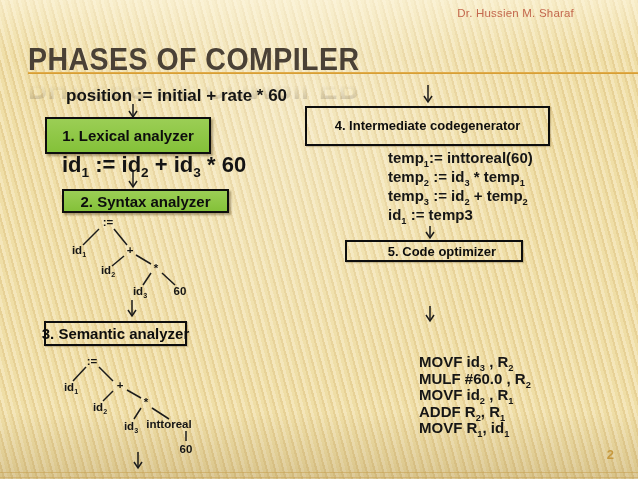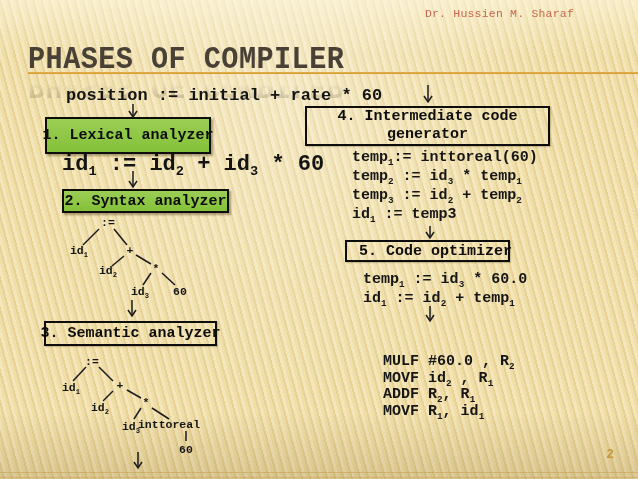--- a/index.html
+++ b/index.html
@@ -1,20 +1,20 @@
 <!DOCTYPE html>
 <html><head>
 <meta charset="utf-8">
 <style>
   html,body{margin:0;padding:0;background:#888;}
   .slide{
     position:relative;
     width:638px;height:479px;
     overflow:hidden;
-    font-family:Liberation Mono, monospace;
+    font-family:Liberation Sans, sans-serif;
     background:
       linear-gradient(to bottom, rgba(255,249,228,0.55) 0%, rgba(255,249,228,0.25) 6%, rgba(255,249,228,0) 12%,
         rgba(0,0,0,0) 86%, rgba(130,95,30,0.16) 97%, rgba(130,95,30,0.22) 100%),
       radial-gradient(ellipse at 45% 18%, rgba(255,255,255,0.30), rgba(255,255,255,0) 55%),
       repeating-linear-gradient(75deg, #EFDEA6 0px, #EFDEA6 3px, #E7D196 3px, #E7D196 5px, #F4E6BA 5px, #F4E6BA 8px),
       #EFDEA9;
   }
   .abs{position:absolute;}
   .author{
     top:7px;right:64px;
@@ -51,26 +51,26 @@
   .green{
     background:linear-gradient(#9BCE55,#84C139);
     box-shadow:2px 2px 2px rgba(80,60,20,0.45);
   }
   .plain{
     background:transparent;
     box-shadow:1px 1px 1px rgba(80,60,20,0.25);
   }
   .box1{left:45px;top:117px;width:166px;height:37px;font-size:15px;}
   .box2{left:62px;top:189px;width:167px;height:24px;font-size:15px;}
-  .box3{left:44px;top:321px;width:173px;height:25px;font-size:15px;}
-  .box4{left:305px;top:106px;width:245px;height:40px;font-size:15px;flex-direction:column;line-height:18px;}
-  .box5{left:345px;top:240px;width:165px;height:22px;font-size:15px;padding-left:16px;}
+  .box3{left:44px;top:321px;width:143px;height:25px;font-size:15px;}
+  .box4{left:305px;top:106px;width:245px;height:40px;font-size:13px;line-height:18px;}
+  .box5{left:345px;top:240px;width:178px;height:22px;font-size:13px;padding-left:16px;}
   .box6{left:344px;top:324px;width:166px;height:23px;font-size:15px;}
   .code{font-weight:bold;color:#161616;white-space:nowrap;font-size:15px;}
-  .code div{height:19px;}
+  .code div{height:19px;margin-left:36px;}
   .ic{left:352px;top:149px;}
   .oc{left:363px;top:271px;}
   .asm{left:383px;top:353px;}
   .asm div{height:16.5px;}
   sub{font-size:0.62em;line-height:0;}
   .tree-node{
     position:absolute;transform:translateX(-50%);
     font-size:11.5px;font-weight:bold;color:#151515;white-space:nowrap;
   }
   svg.overlay{position:absolute;left:0;top:0;pointer-events:none;}
@@ -159,27 +159,24 @@
 
   <div class="abs code ic">
     <div>temp<sub>1</sub>:= inttoreal(60)</div>
     <div>temp<sub>2</sub> := id<sub>3</sub> * temp<sub>1</sub></div>
     <div>temp<sub>3</sub> := id<sub>2</sub> + temp<sub>2</sub></div>
     <div>id<sub>1</sub> := temp3</div>
   </div>
 
   <div class="abs phase-box plain box5">5. Code optimizer</div>
 
-  <div class="abs code oc">
-    <div>temp<sub>1</sub> := id<sub>3</sub> * 60.0</div>
-    <div>id<sub>1</sub> := id<sub>2</sub> + temp<sub>1</sub></div>
-  </div>
 
 
   <div class="abs code asm">
+    <div>MOVF id<sub>3</sub> , R<sub>2</sub></div>
     <div>MULF #60.0 , R<sub>2</sub></div>
     <div>MOVF id<sub>2</sub> , R<sub>1</sub></div>
     <div>ADDF R<sub>2</sub>, R<sub>1</sub></div>
     <div>MOVF R<sub>1</sub>, id<sub>1</sub></div>
   </div>
 
   <div class="abs bottom-ridge"></div>
   <div class="abs page-number">2</div>
 </div>
 

